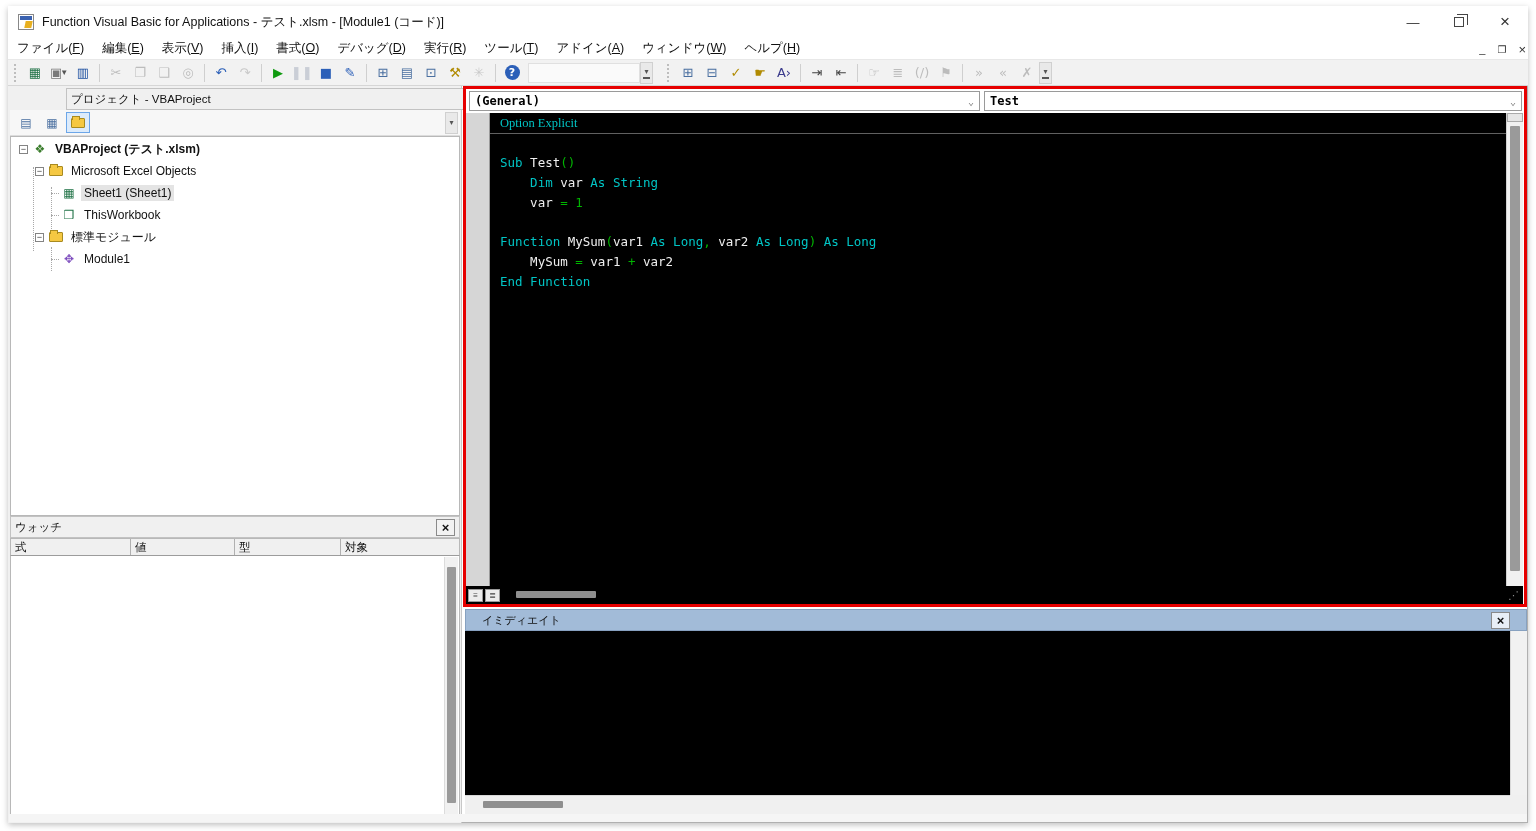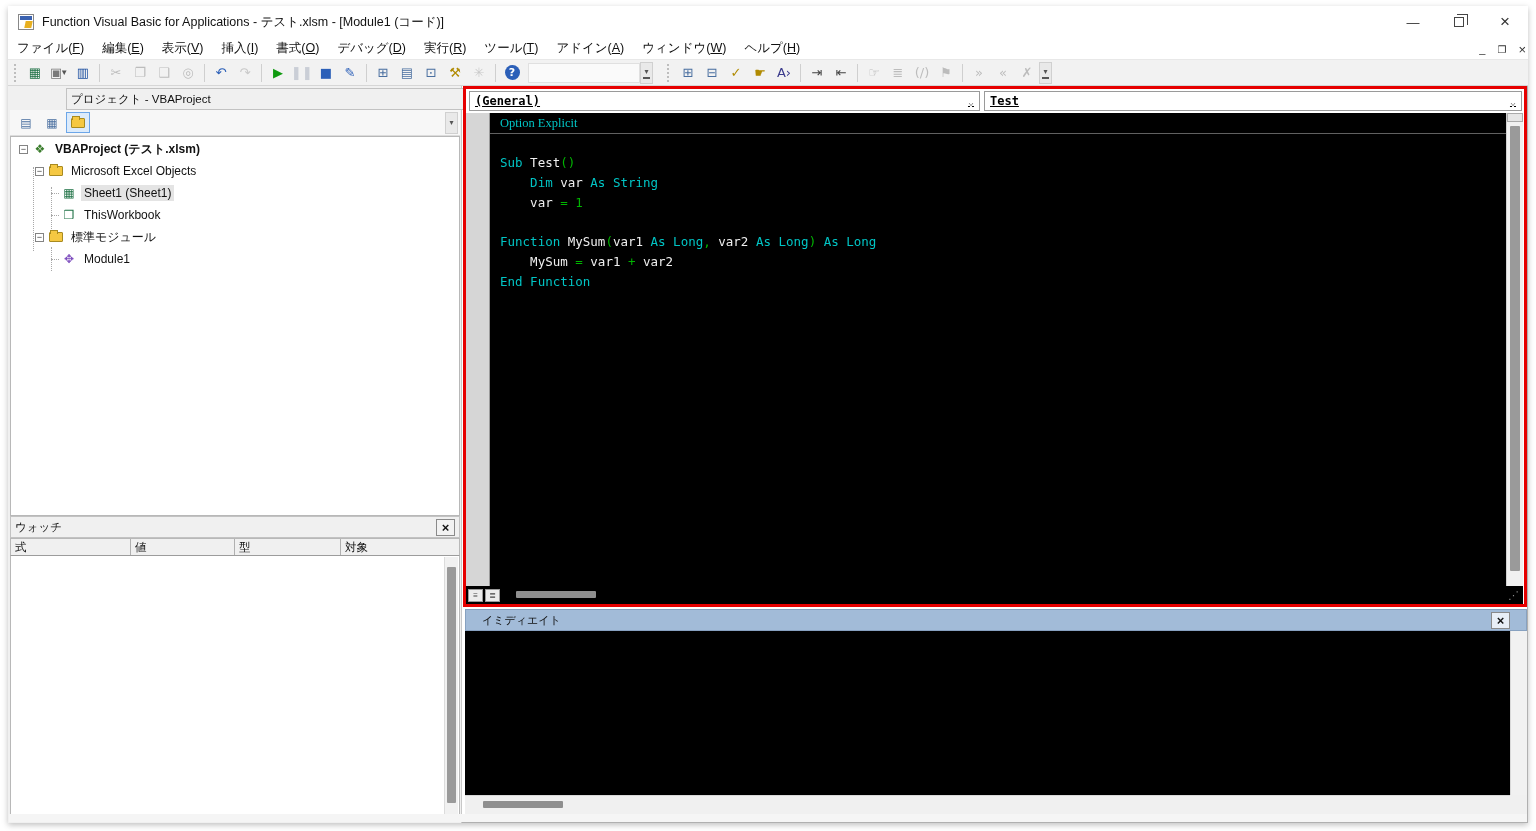--- a/index.html
+++ b/index.html
@@ -55,21 +55,21 @@
   .guide{position:absolute;border-left:1px dotted #a8a8a8;width:0;}
   .conn{width:8px;border-bottom:1px dotted #a8a8a8;height:1px;margin-right:2px;flex:0 0 auto;}
   
   .watch-header{left:10px;top:538px;width:450px;height:18px;background:#f0f0f0;border:1px solid #b8b8b8;border-bottom:1px solid #9c9c9c;display:flex;font-size:11.5px;color:#111;}
   .w-col{padding:1px 4px;border-right:1px solid #b0b0b0;height:100%;}
   .watch-body{left:10px;top:556px;width:450px;height:262px;background:#fff;border:1px solid #b8b8b8;border-top:none;}
   .vsb{background:#f1f1f1;border-left:1px solid #dcdcdc;}
   .vsb-thumb{position:absolute;left:2px;width:9px;background:#9a9a9a;border-radius:1px;}
   
   .combo-row{left:466px;top:89px;width:1058px;height:24px;background:#fff;}
-  .combo{position:absolute;top:2px;height:20px;border:1px solid #9a9a9a;background:#fff;display:flex;align-items:center;font-family:"DejaVu Sans Mono",monospace;font-size:12px;font-weight:bold;color:#000;padding-left:5px;text-decoration:underline;}
+  .combo{position:absolute;top:2px;height:20px;border:1px solid #9a9a9a;background:#fff;display:flex;align-items:center;font-family:"DejaVu Sans Mono",monospace;font-size:12px;font-weight:bold;color:#000;padding-left:5px;}
   .combo .chev{margin-left:auto;color:#777;font-size:10px;padding-right:5px;font-weight:normal;}
   .margin-bar{left:466px;top:113px;width:24px;height:473px;background:#d6d6d6;border-right:1px solid #9a9a9a;}
   .code-black{left:490px;top:113px;width:1016px;height:473px;background:var(--codebg,#000);}
   .code-lines{position:absolute;left:10px;top:1px;right:0;font-family:"DejaVu Sans Mono",monospace;font-size:12.5px;}
   .code-line{height:19.7px;line-height:19.7px;white-space:pre;}
   .code-line.sep{border-bottom:1px solid #616161;margin-left:-10px;padding-left:10px;font-family:Liberation Serif, serif;}
   .tok-kw{color:var(--kw,#00c4c4);}
   .tok-id{color:var(--id,#efefef);}
   .tok-op{color:var(--op,#00b400);}
   .code-vsb{left:1506px;top:113px;width:17px;height:473px;background:#f1f1f1;border-left:1px solid #d0d0d0;}

